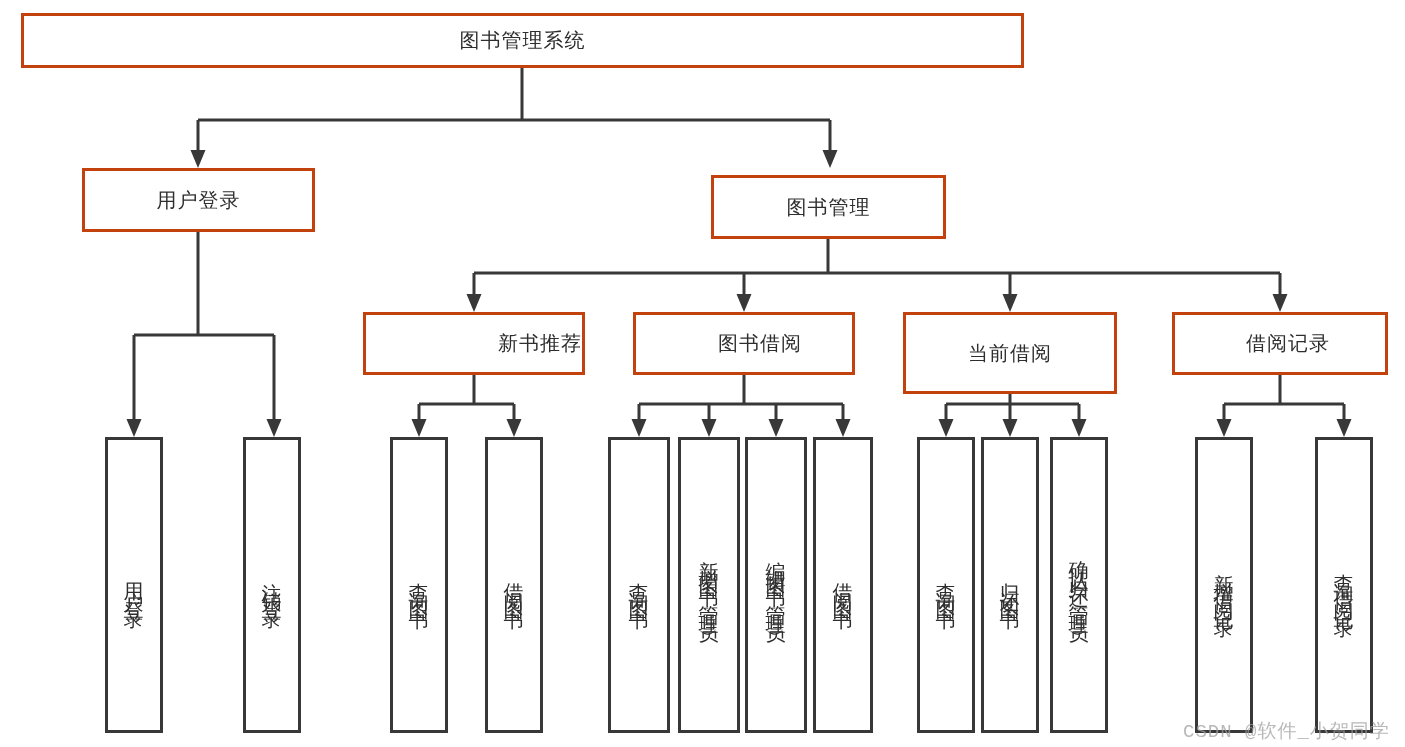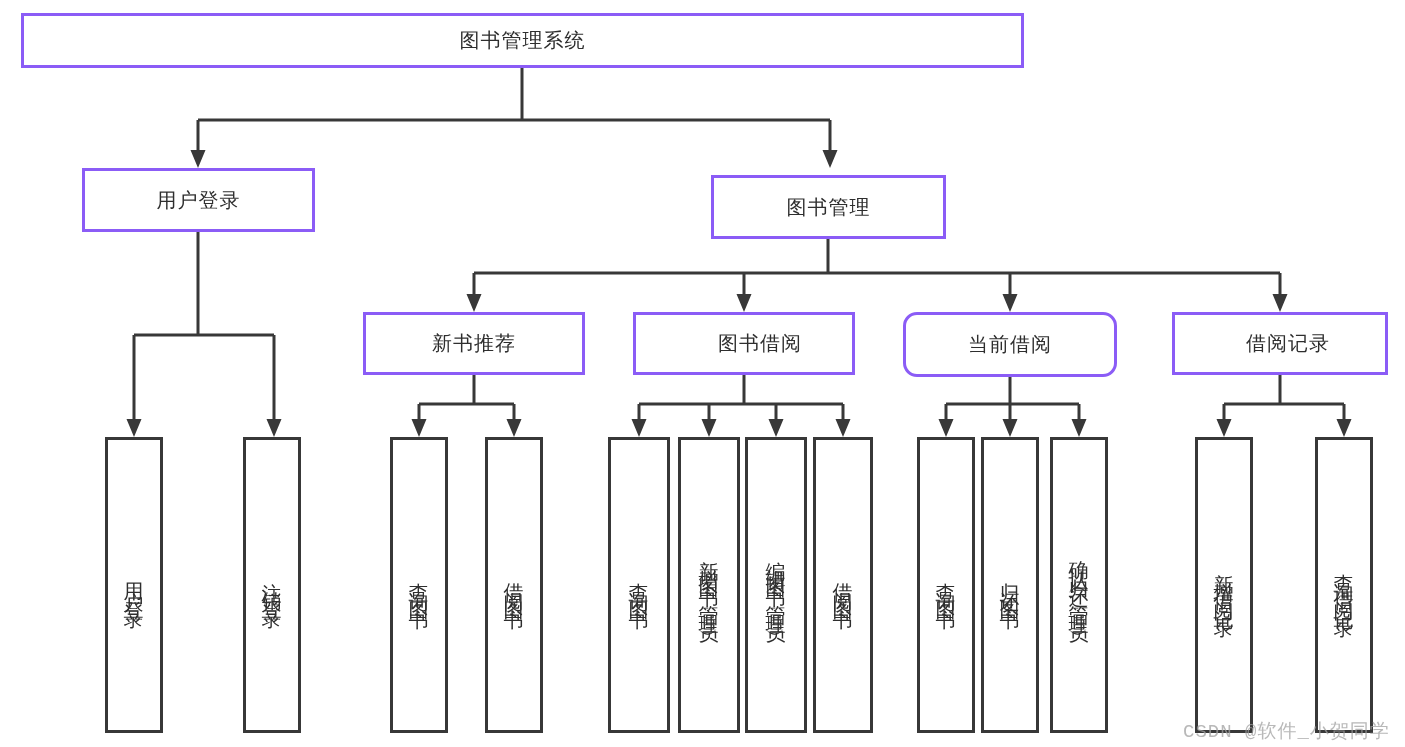--- a/index.html
+++ b/index.html
@@ -5,21 +5,21 @@
   * { margin: 0; padding: 0; box-sizing: border-box; }
   html, body { width: 1405px; height: 747px; background: #ffffff; overflow: hidden; }
   body { font-family: "Liberation Sans", sans-serif; color: #2e2e2e; }
 
   .canvas { position: relative; width: 1405px; height: 747px; background: #ffffff; }
 
   .connectors { position: absolute; left: 0; top: 0; width: 1405px; height: 747px; }
 
   .node {
     position: absolute;
-    border: 3px solid #8b5cf6;
+    border: 3px solid #c2410c;
     background: #ffffff;
     display: flex;
     align-items: center;
     justify-content: center;
     font-size: 20px;
     letter-spacing: 1px;
     z-index: 2;
   }
 
   .vnode {
@@ -84,27 +84,27 @@
     <span>图书管理系统</span>
   </div>
 
   <div class="node" style="left:82px; top:168px; width:233px; height:64px;">
     <span>用户登录</span>
   </div>
   <div class="node" style="left:711px; top:168px; width:235px; height:64px;margin-top:7px;">
     <span>图书管理</span>
   </div>
 
-  <div class="node" style="left:363px; top:312px; width:222px; height:63px;">
+  <div class="node" style="left:363px; top:312px; width:222px; height:63px;justify-content:flex-end;">
     <span>新书推荐</span>
   </div>
   <div class="node" style="left:633px; top:312px; width:222px; height:63px;padding-left:32px;">
     <span>图书借阅</span>
   </div>
-  <div class="node" style="left:903px; top:312px; width:214px; height:65px;border-radius:14px;">
+  <div class="node" style="left:903px; top:312px; width:214px; height:82px;">
     <span>当前借阅</span>
   </div>
   <div class="node" style="left:1172px; top:312px; width:216px; height:63px;padding-left:16px;">
     <span>借阅记录</span>
   </div>
 
   <div class="vnode" style="left:105px; width:58px;">
     <span class="vtext">用户登录</span>
   </div>
   <div class="vnode" style="left:243px; width:58px;">

